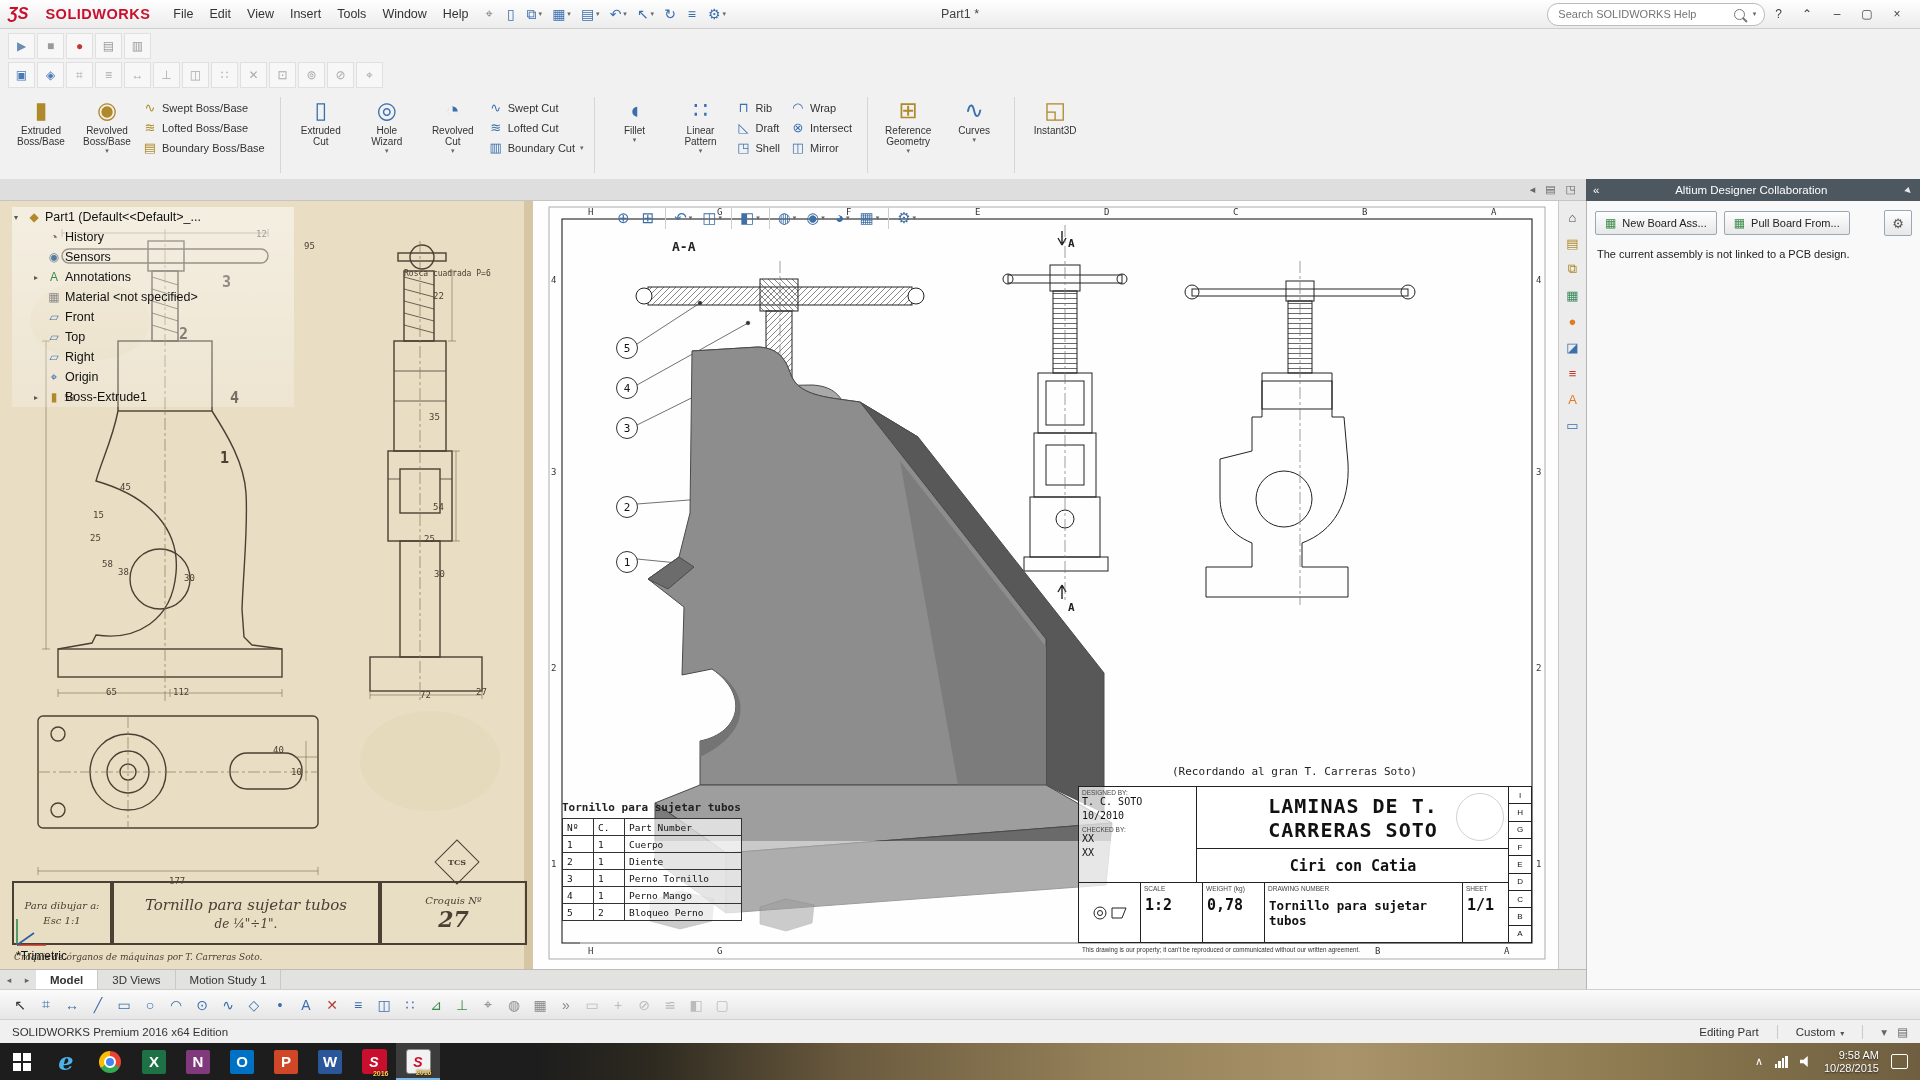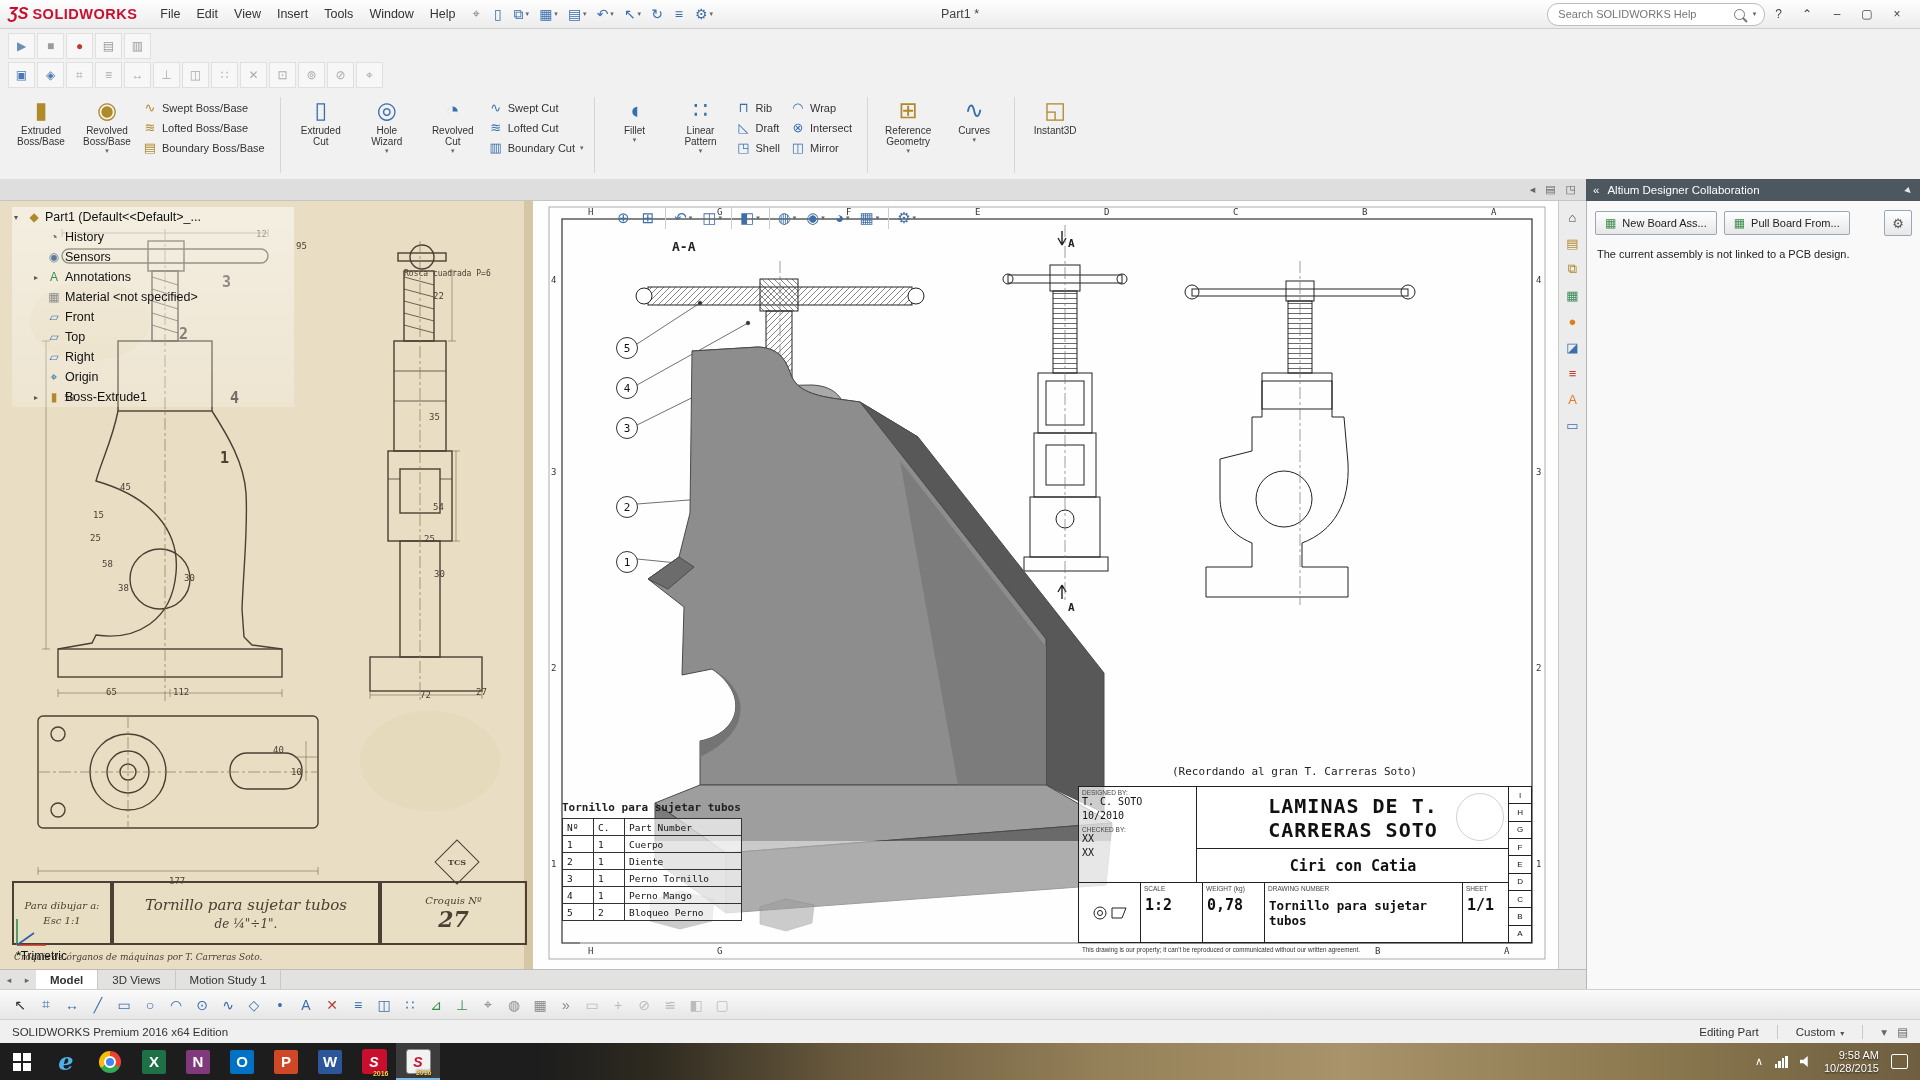--- a/index.html
+++ b/index.html
@@ -4,21 +4,21 @@
 <style>
   html,body{margin:0;padding:0;background:#000;}
   .app{position:relative;width:1920px;height:1080px;overflow:hidden;background:#f1f1f1;
        font-family:"Liberation Sans",sans-serif;color:#222;}
   [data-interactable]{cursor:default;}
 
   
   #menubar{position:absolute;left:0;top:0;width:1920px;height:29px;box-sizing:border-box;
     background:linear-gradient(#fefefe,#ececec);border-bottom:1px solid #cfcfcf;
     display:flex;align-items:center;padding:0 8px;gap:1px;z-index:20;}
-  .logo{display:flex;align-items:center;gap:4px;margin-right:14px;}
+  .logo{display:flex;align-items:center;gap:17px;margin-right:14px;}
   .logo-ds{color:#c8102e;font-weight:bold;font-style:italic;font-size:16px;}
   .logo-text{color:#c8102e;font-weight:bold;font-size:14.5px;letter-spacing:.5px;}
   .menu-item{font-size:12.5px;color:#333;padding:5px 8px;}
   .pin{color:#888;font-size:13px;margin:0 8px;}
   .quick-icon{display:flex;align-items:center;padding:2px 5px;color:#3a6fae;font-size:14px;}
   .quick-caret{font-size:7px;color:#666;margin-left:2px;}
   #doc-title{position:absolute;left:50%;transform:translateX(-50%);font-size:12.5px;color:#444;}
   .mb-right{margin-left:auto;display:flex;align-items:center;gap:6px;}
   .searchbox{display:flex;align-items:center;border:1px solid #bcbcbc;border-radius:11px;background:#fff;
     height:21px;padding:0 8px;width:200px;gap:6px;}
@@ -120,21 +120,21 @@
 
   #view-label{position:absolute;left:16px;top:748px;font-size:12px;color:#111;z-index:6;}
   #triad{position:absolute;left:8px;top:708px;z-index:6;}
 
   
   #rail{position:absolute;left:1558px;top:201px;width:28px;height:768px;background:#ececec;border-left:1px solid #c9c9c9;
     box-sizing:border-box;display:flex;flex-direction:column;align-items:center;padding-top:5px;gap:4px;z-index:8;}
   .rail-ic{width:22px;height:22px;display:flex;align-items:center;justify-content:center;font-size:13px;}
   #altium-header{position:absolute;left:1586px;top:179px;width:334px;height:22px;background:#4d5760;color:#fff;
     display:flex;align-items:center;padding:0 7px;box-sizing:border-box;font-size:11.5px;gap:8px;z-index:12;}
-  #altium-header .t{flex:1;text-align:left;}
+  #altium-header .t{flex:1;text-align:center;}
   #altium-header .pinr{transform:rotate(-45deg);font-size:10px;color:#e8e8e8;}
   #altium-body{position:absolute;left:1586px;top:201px;width:334px;height:788px;background:#f9f9f9;
     border-left:1px solid #b5b5b5;box-sizing:border-box;z-index:8;}
   .alt-buttons{display:flex;gap:7px;padding:9px 8px 4px;align-items:center;}
   .alt-btn{display:flex;align-items:center;gap:6px;border:1px solid #9aa7b5;background:linear-gradient(#fff,#e7e7e7);
     font-size:11px;padding:4px 9px;border-radius:2px;color:#222;white-space:nowrap;}
   .alt-btn .ic{color:#3a8a4a;font-size:12px;}
   .alt-gear{margin-left:auto;width:26px;height:24px;border:1px solid #9aa7b5;background:linear-gradient(#fff,#e7e7e7);
     border-radius:2px;display:flex;align-items:center;justify-content:center;font-size:13px;color:#555;}
   .alt-msg{padding:8px 10px;font-size:11px;color:#222;}
@@ -600,30 +600,30 @@
       </g>
       <rect x="580" y="640" width="580" height="106" fill="#ffffff" opacity="0.45"></rect>
       <g opacity="0.5" fill="#9a9a9a" stroke="#777" stroke-width="0.6">
         <path d="M650 700 l30 -10 l34 8 l-2 22 l-32 8 l-30 -8 Z"></path>
         <path d="M760 706 l26 -8 l28 6 l-2 18 l-26 8 l-26 -7 Z"></path>
       </g>
     </svg>
 
     <div id="annotations" data-interactable="false">
 
-    <span class="ann" data-interactable="false" style="left: 296px; top: 40px; text-align: center;">95</span>
+    <span class="ann" data-interactable="false" style="left: 304px; top: 40px; text-align: center;">95</span>
         <span class="ann" data-interactable="false" style="left: 256px; top: 28px;">12</span>
         <span class="ann" data-interactable="false" style="left: 433px; top: 90px;">22</span>
         <span class="ann" data-interactable="false" style="left: 404px; top: 68px; font-size: 8px;">Rosca cuadrada P=6</span>
         <span class="ann" data-interactable="false" style="left: 64px; top: 192px;">50</span>
         <span class="ann" data-interactable="false" style="left: 120px; top: 281px;">45</span>
         <span class="ann" data-interactable="false" style="left: 93px; top: 309px; text-align: center;">15</span>
         <span class="ann" data-interactable="false" style="left: 90px; top: 332px;">25</span>
         <span class="ann" data-interactable="false" style="left: 102px; top: 358px;">58</span>
-        <span class="ann" data-interactable="false" style="left: 118px; top: 382px;">38</span>
+        <span class="ann" data-interactable="false" style="left: 118px; top: 366px;">38</span>
         <span class="ann" data-interactable="false" style="left: 184px; top: 372px;">30</span>
         <span class="ann" data-interactable="false" style="left: 429px; top: 211px;">35</span>
         <span class="ann" data-interactable="false" style="left: 433px; top: 301px;">54</span>
         <span class="ann" data-interactable="false" style="left: 424px; top: 333px;">25</span>
         <span class="ann" data-interactable="false" style="left: 434px; top: 368px;">30</span>
         <span class="ann" data-interactable="false" style="left: 106px; top: 486px;">65</span>
         <span class="ann" data-interactable="false" style="left: 173px; top: 486px;">112</span>
         <span class="ann" data-interactable="false" style="left: 420px; top: 489px;">72</span>
         <span class="ann" data-interactable="false" style="left: 476px; top: 486px;">27</span>
         <span class="ann" data-interactable="false" style="left: 291px; top: 566px;">10</span>

